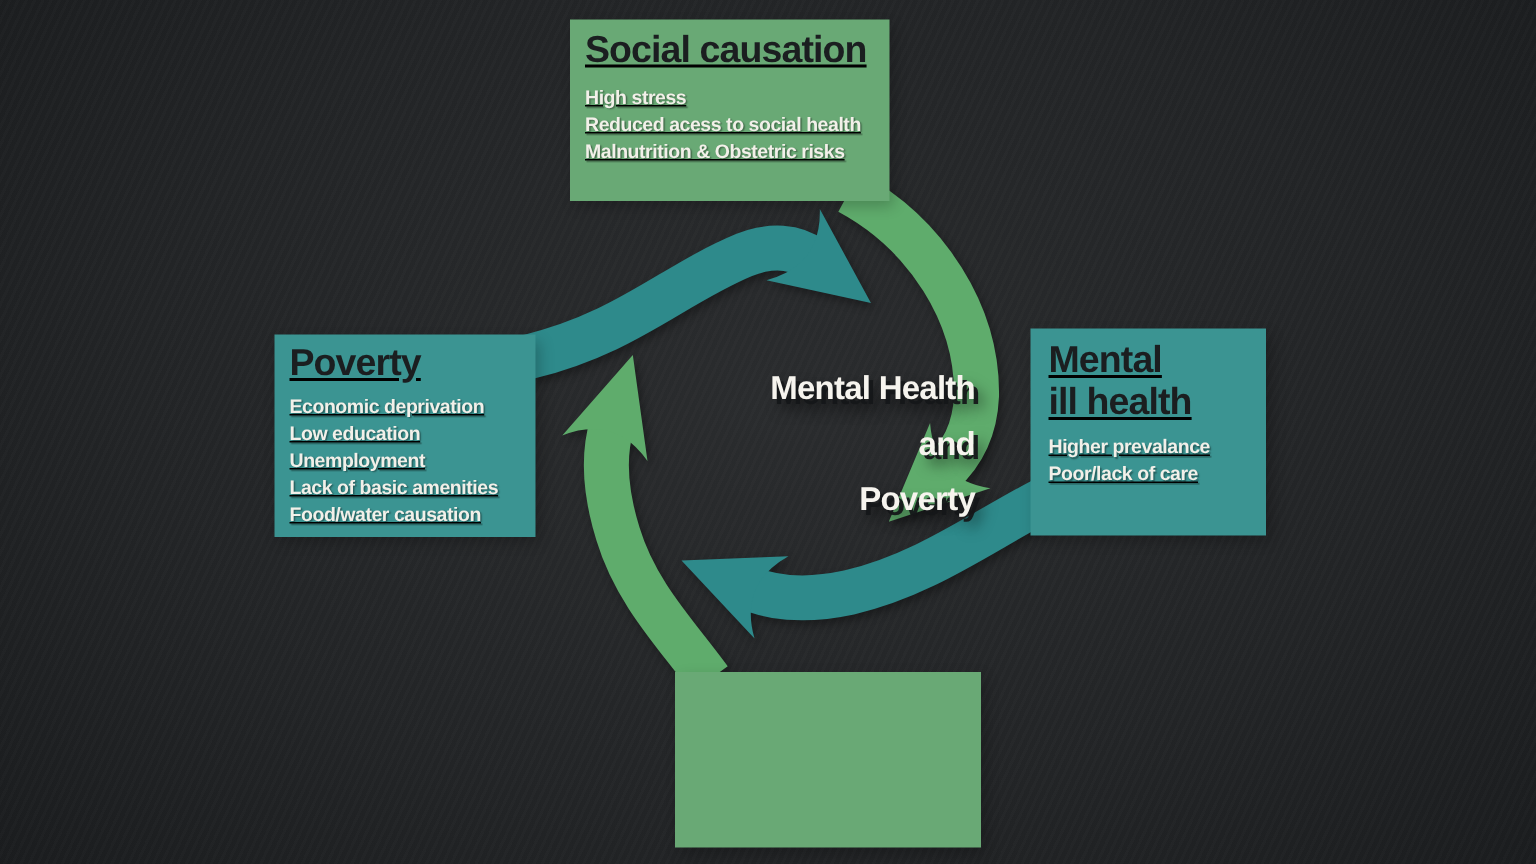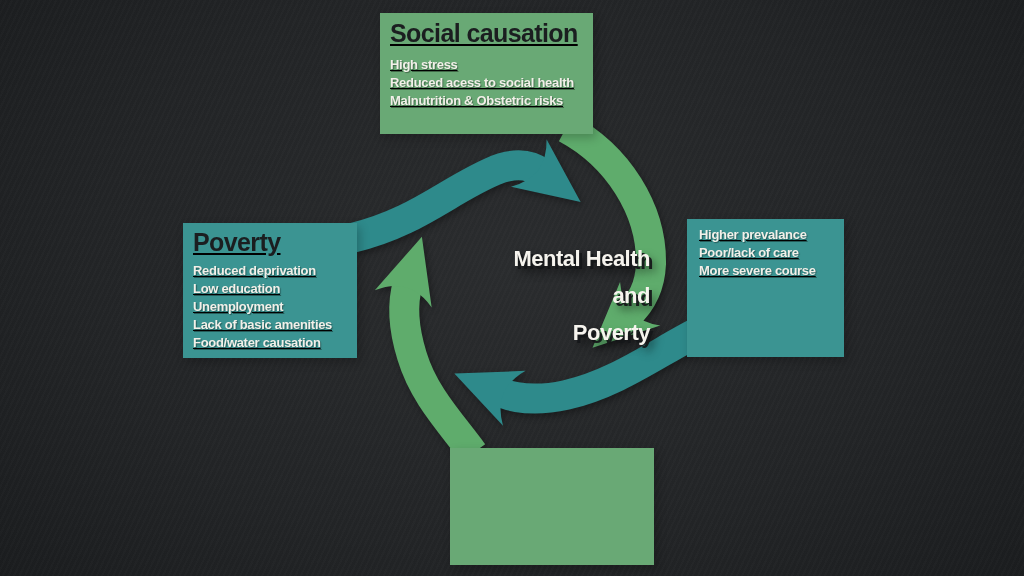--- a/index.html
+++ b/index.html
@@ -106,33 +106,36 @@
     <ul>
       <li>High stress</li>
       <li>Reduced acess to social health</li>
       <li>Malnutrition &amp; Obstetric risks</li>
     </ul>
   </div>
 
   <div class="box box-teal box-poverty">
     <h2>Poverty</h2>
     <ul>
-      <li>Reduced deprivation</li>
+      <li>Economic deprivation</li>
       <li>Low education</li>
       <li>Unemployment</li>
       <li>Lack of basic amenities</li>
       <li>Food/water causation</li>
     </ul>
   </div>
 
   <div class="box box-teal box-mental-ill-health">
+    <h2>
+      <span style="display:block">Mental</span>
+      <span style="display:block">ill health</span>
+    </h2>
     <ul>
       <li>Higher prevalance</li>
       <li>Poor/lack of care</li>
-      <li>More severe course</li>
     </ul>
   </div>
 
   <div class="box box-green box-social-drift">
   </div>
 
   <div class="center-label">
     <div>Mental Health</div>
     <div>and</div>
     <div>Poverty</div>

